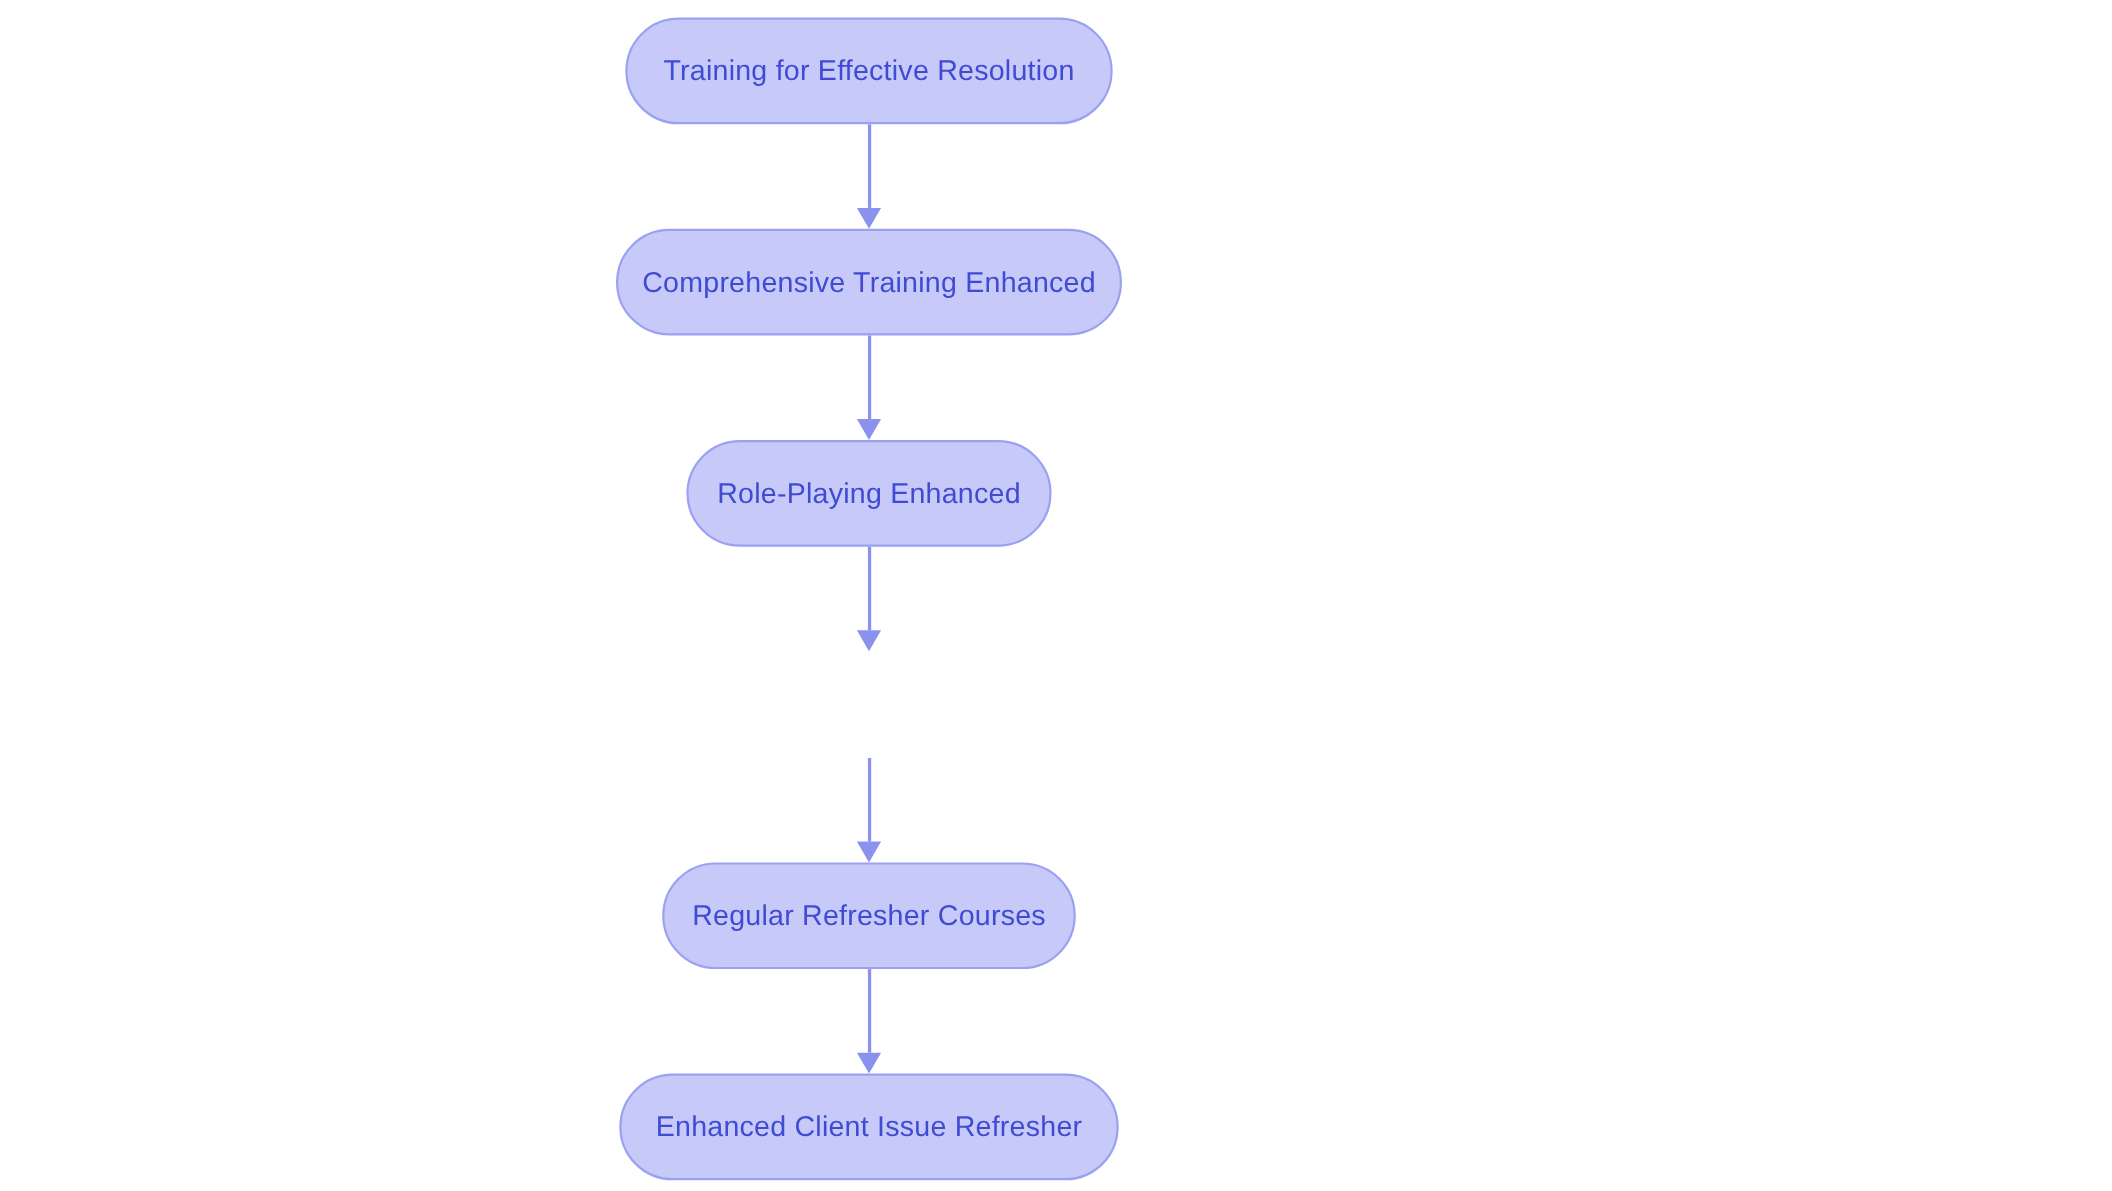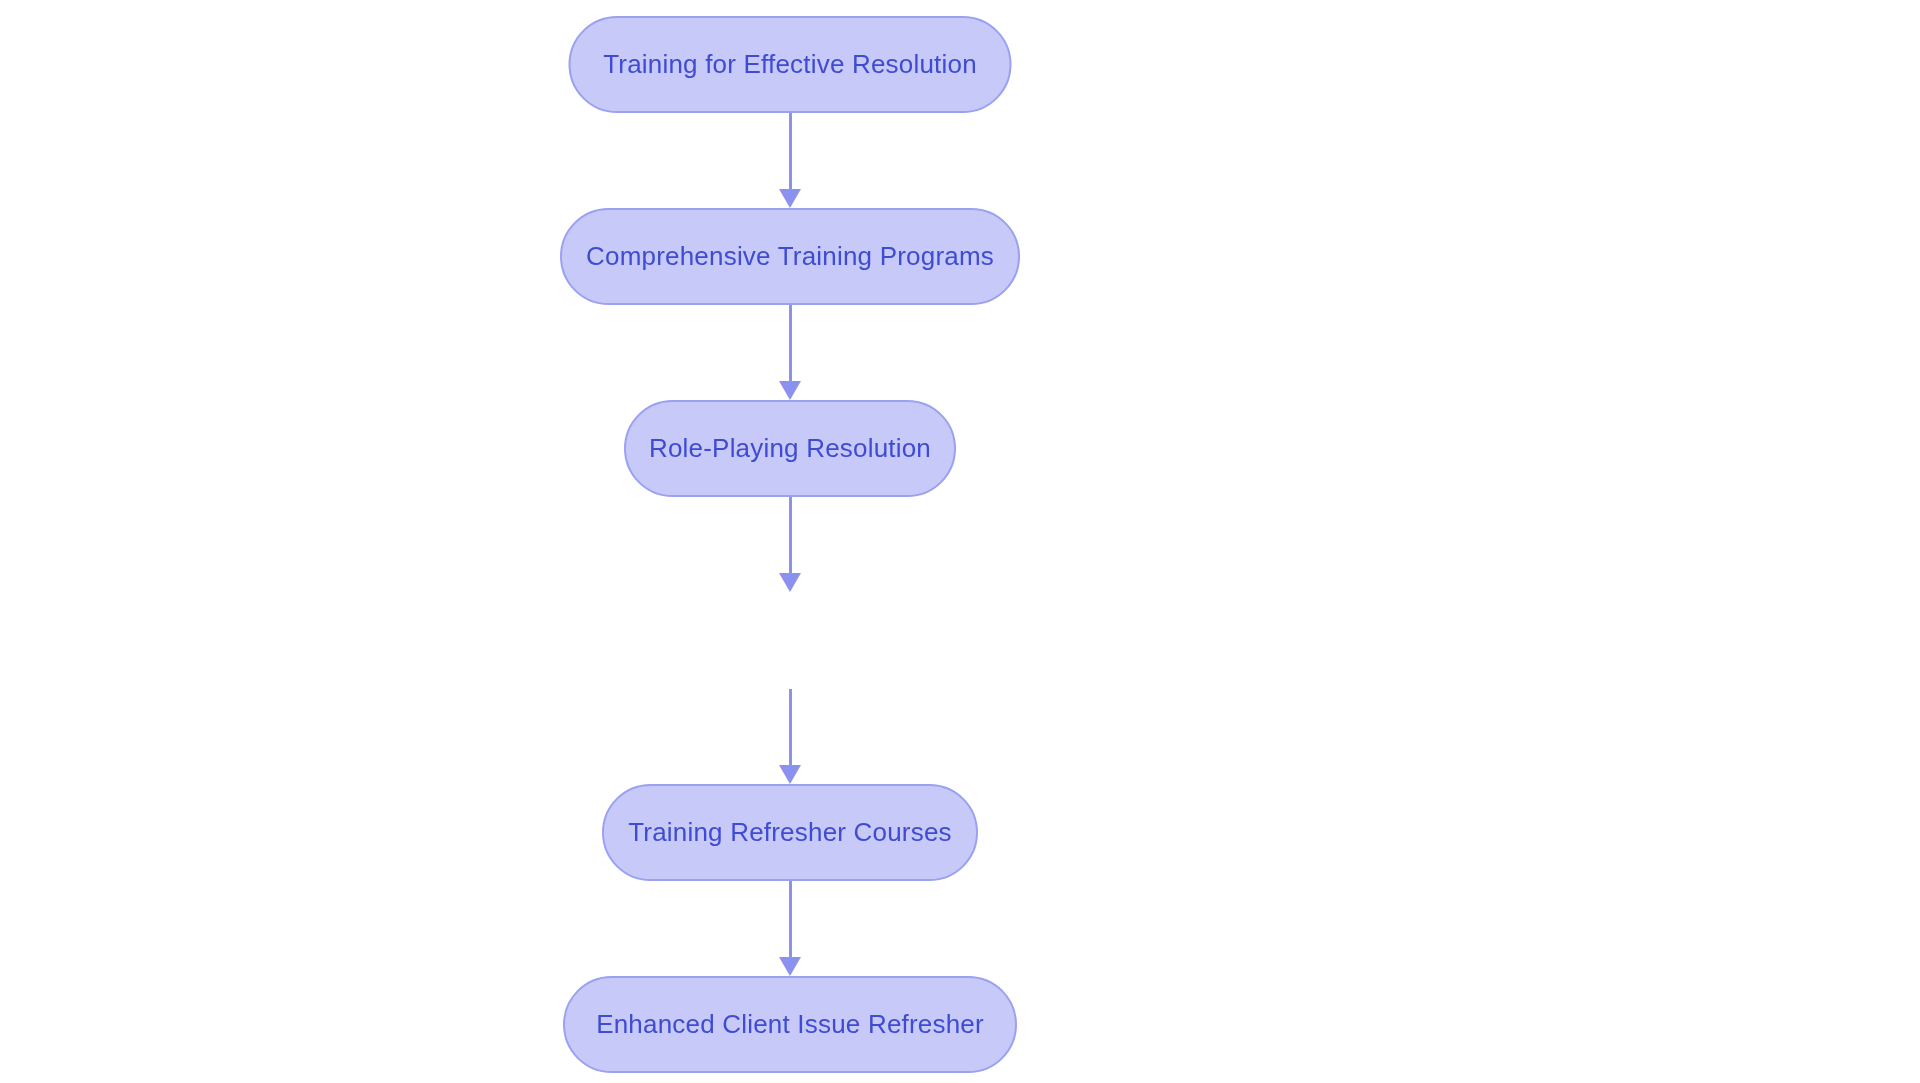--- a/index.html
+++ b/index.html
@@ -83,45 +83,45 @@
   <div class="node node-1">
     <span>Training for Effective Resolution</span>
   </div>
 
   <div class="arrow arrow-1">
     <div class="arrow-line"></div>
     <div class="arrow-head"></div>
   </div>
 
   <div class="node node-2">
-    <span>Comprehensive Training Programs</span>
+    <span>Comprehensive Training Enhanced</span>
   </div>
 
   <div class="arrow arrow-2">
     <div class="arrow-line"></div>
     <div class="arrow-head"></div>
   </div>
 
   <div class="node node-3">
-    <span>Role-Playing Resolution</span>
+    <span>Role-Playing Enhanced</span>
   </div>
 
   <div class="arrow arrow-3">
     <div class="arrow-line"></div>
     <div class="arrow-head"></div>
   </div>
 
 
   <div class="arrow arrow-4">
     <div class="arrow-line"></div>
     <div class="arrow-head"></div>
   </div>
 
   <div class="node node-5">
-    <span>Training Refresher Courses</span>
+    <span>Regular Refresher Courses</span>
   </div>
 
   <div class="arrow arrow-5">
     <div class="arrow-line"></div>
     <div class="arrow-head"></div>
   </div>
 
   <div class="node node-6">
     <span>Enhanced Client Issue Refresher</span>
   </div>

